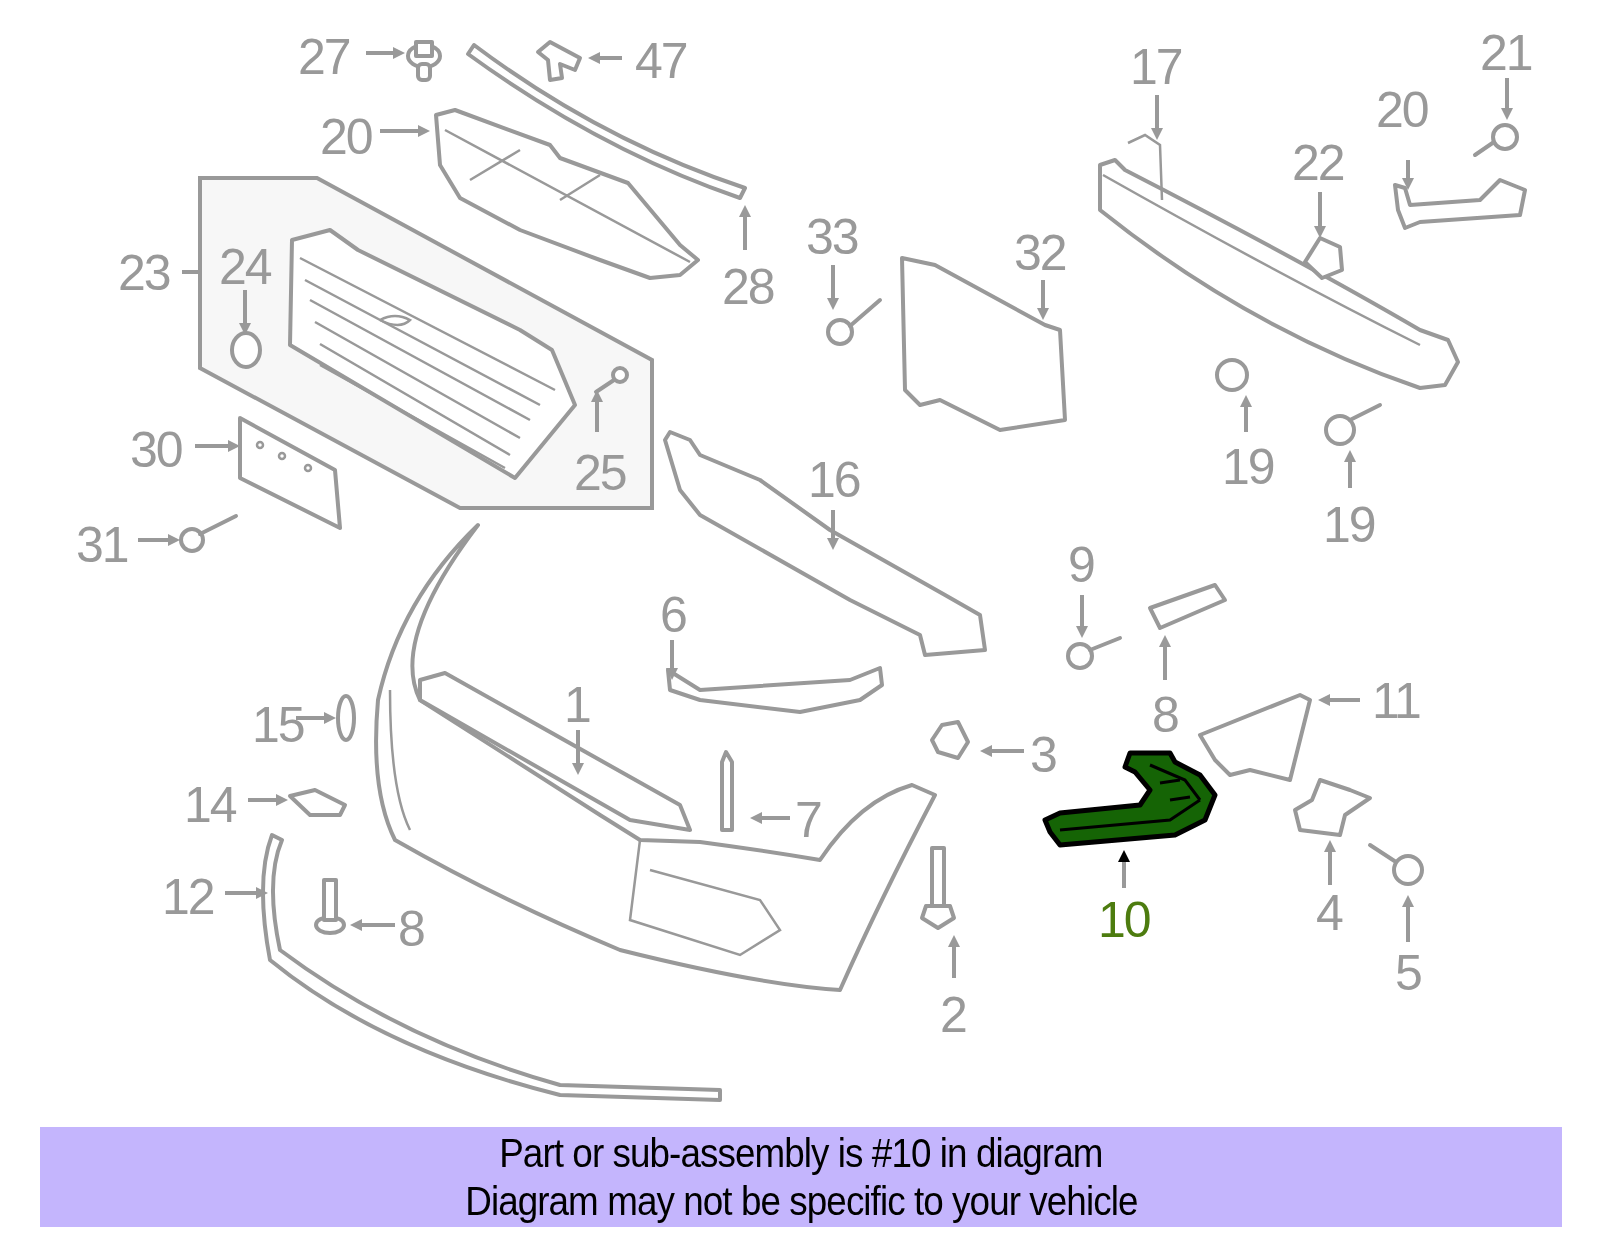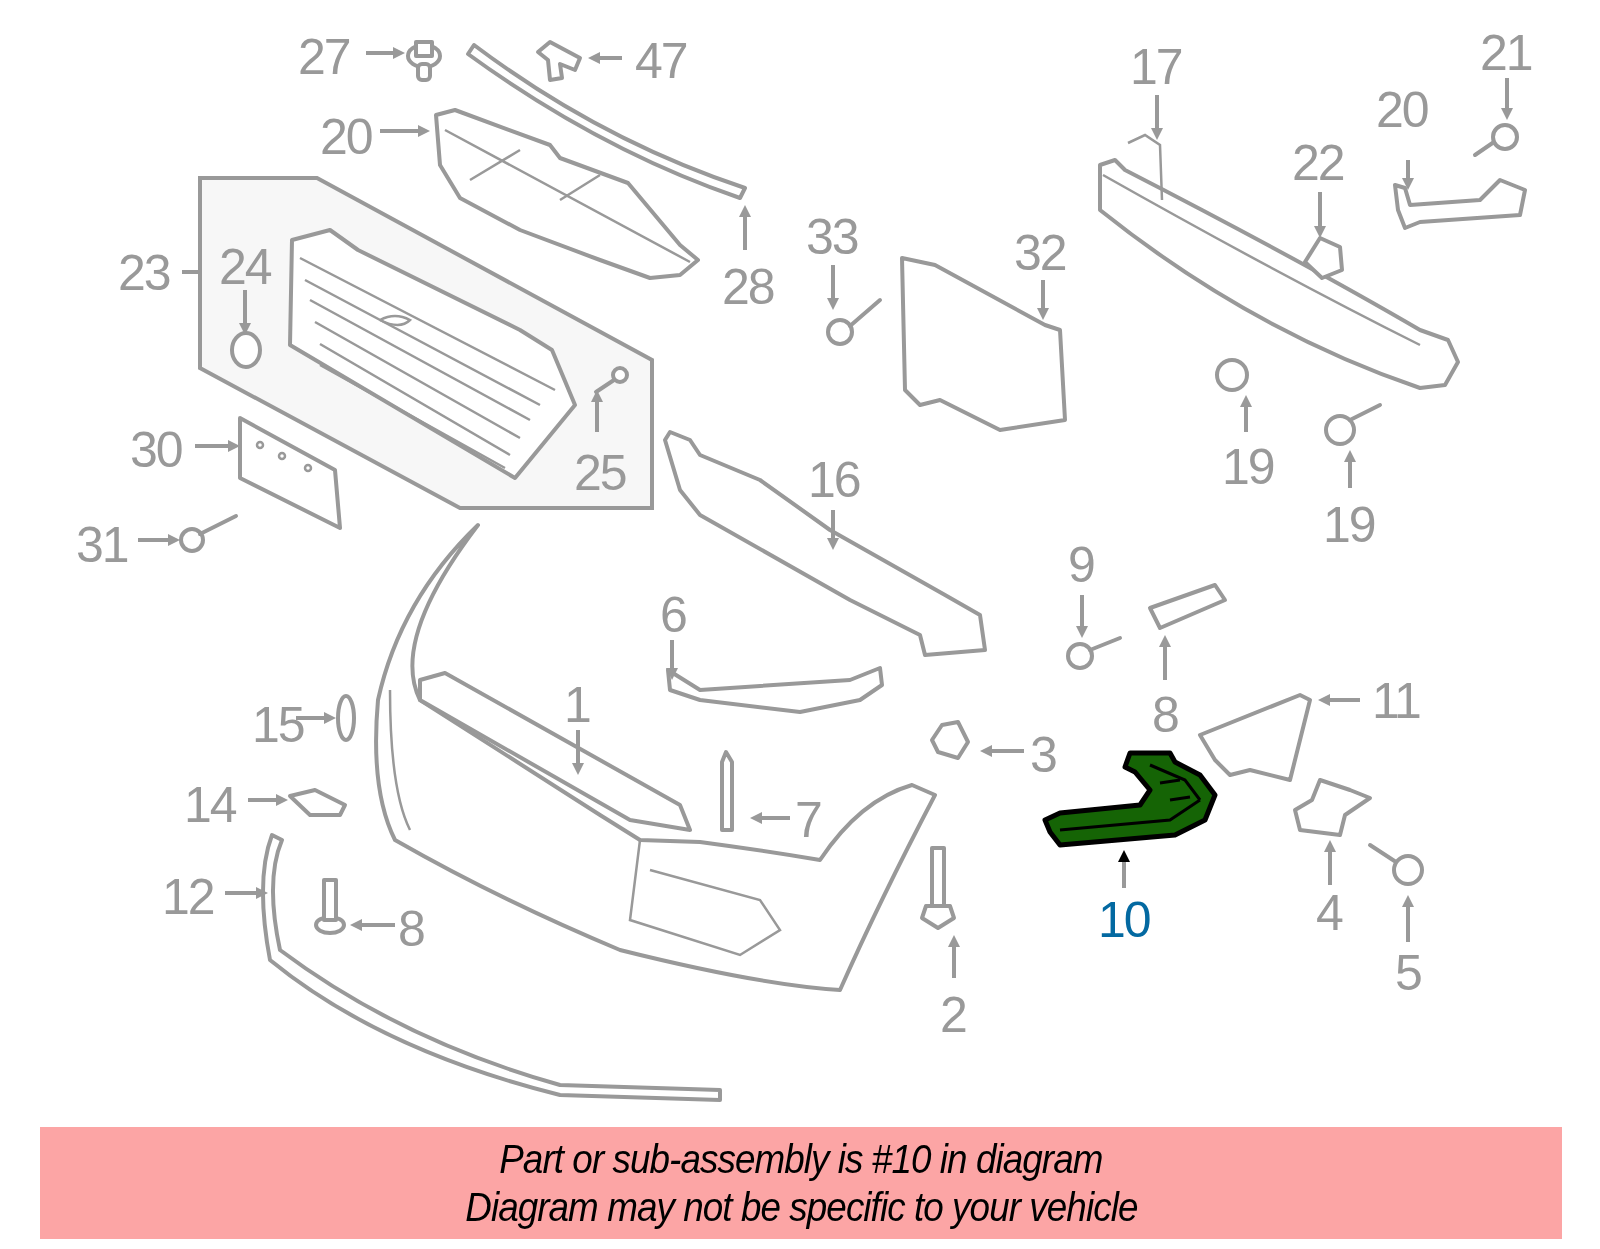--- a/index.html
+++ b/index.html
@@ -1,20 +1,20 @@
 <!DOCTYPE html>
 <html><head>
 <meta charset="utf-8">
 <style>
   html,body{margin:0;padding:0;background:#ffffff;}
   body{width:1600px;height:1249px;position:relative;overflow:hidden;font-family:"Liberation Sans",sans-serif;}
   #diagram{position:absolute;left:0;top:0;width:1600px;height:1249px;text-decoration:underline;}
   .lbl{position:absolute;font-family:"Liberation Sans",sans-serif;font-size:50px;color:#999999;line-height:1;letter-spacing:-2px;white-space:nowrap;}
-  .lbl.sel{color:#0369a1;}
-  #banner{position:absolute;left:40px;top:1127px;width:1522px;height:112px;background:#fca5a5;display:flex;flex-direction:column;align-items:center;justify-content:center;font-style:italic;}
+  .lbl.sel{color:#4d7c0f;}
+  #banner{position:absolute;left:40px;top:1127px;width:1522px;height:100px;background:#c4b5fd;display:flex;flex-direction:column;align-items:center;justify-content:center;}
   #banner .line{font-family:"Liberation Sans",sans-serif;font-size:40px;color:#000000;line-height:48px;letter-spacing:-1px;transform:scaleX(0.92);}
   svg .p{fill:none;stroke:#999999;stroke-width:4;stroke-linejoin:round;stroke-linecap:round;}
   svg .pf{fill:#ffffff;stroke:#999999;stroke-width:4;stroke-linejoin:round;}
   svg .thin{fill:none;stroke:#999999;stroke-width:2.5;}
   svg .arr{stroke:#999999;stroke-width:4;fill:none;}
   svg .ah{fill:#999999;}
   svg .sel{fill:#156405;stroke:#000000;stroke-width:5;stroke-linejoin:round;}
   svg .selin{fill:none;stroke:#000000;stroke-width:3;}
 </style>
 </head>

